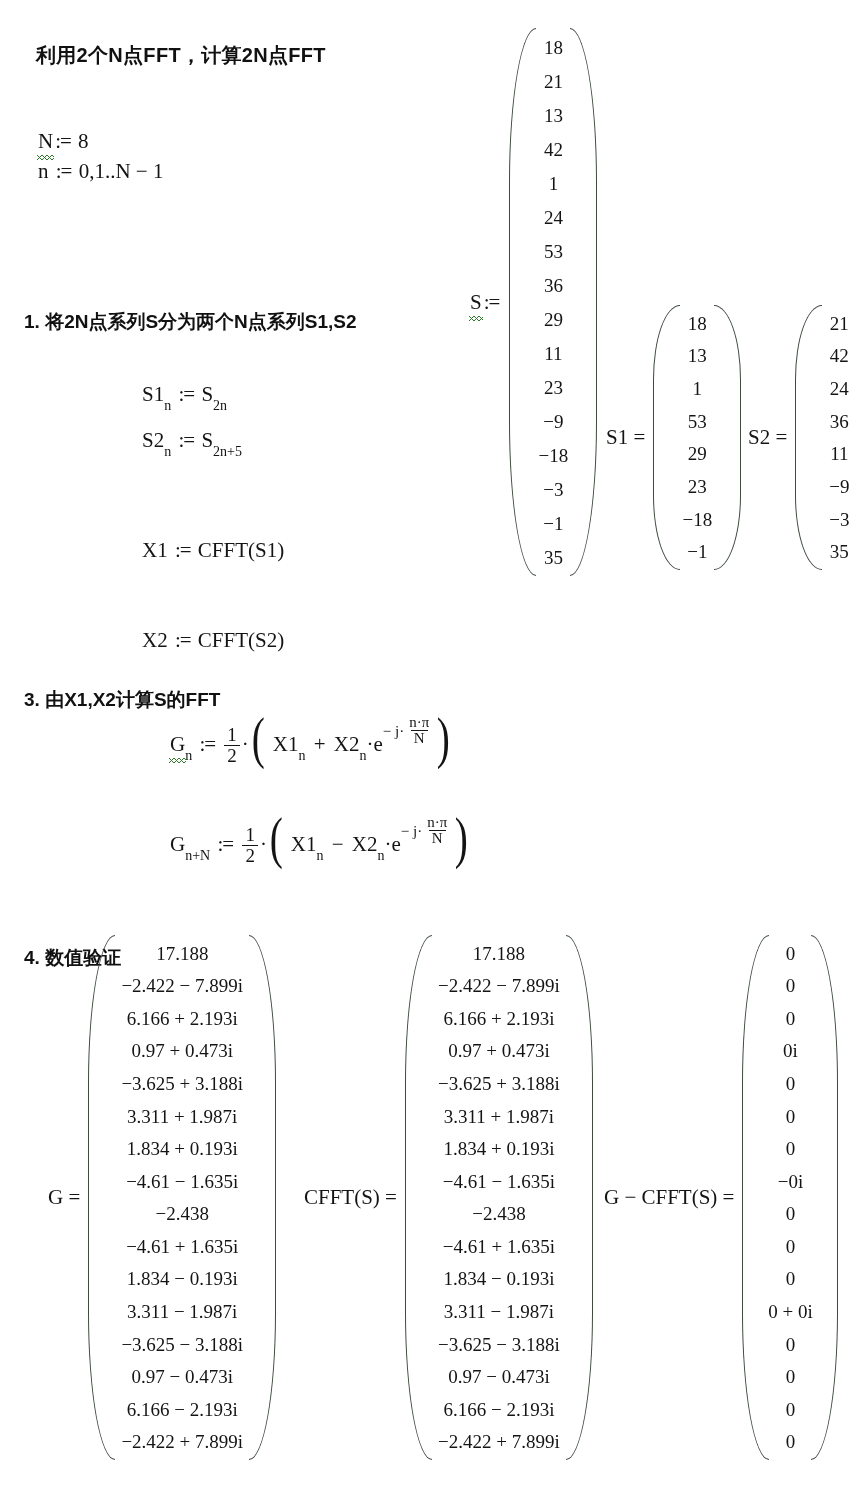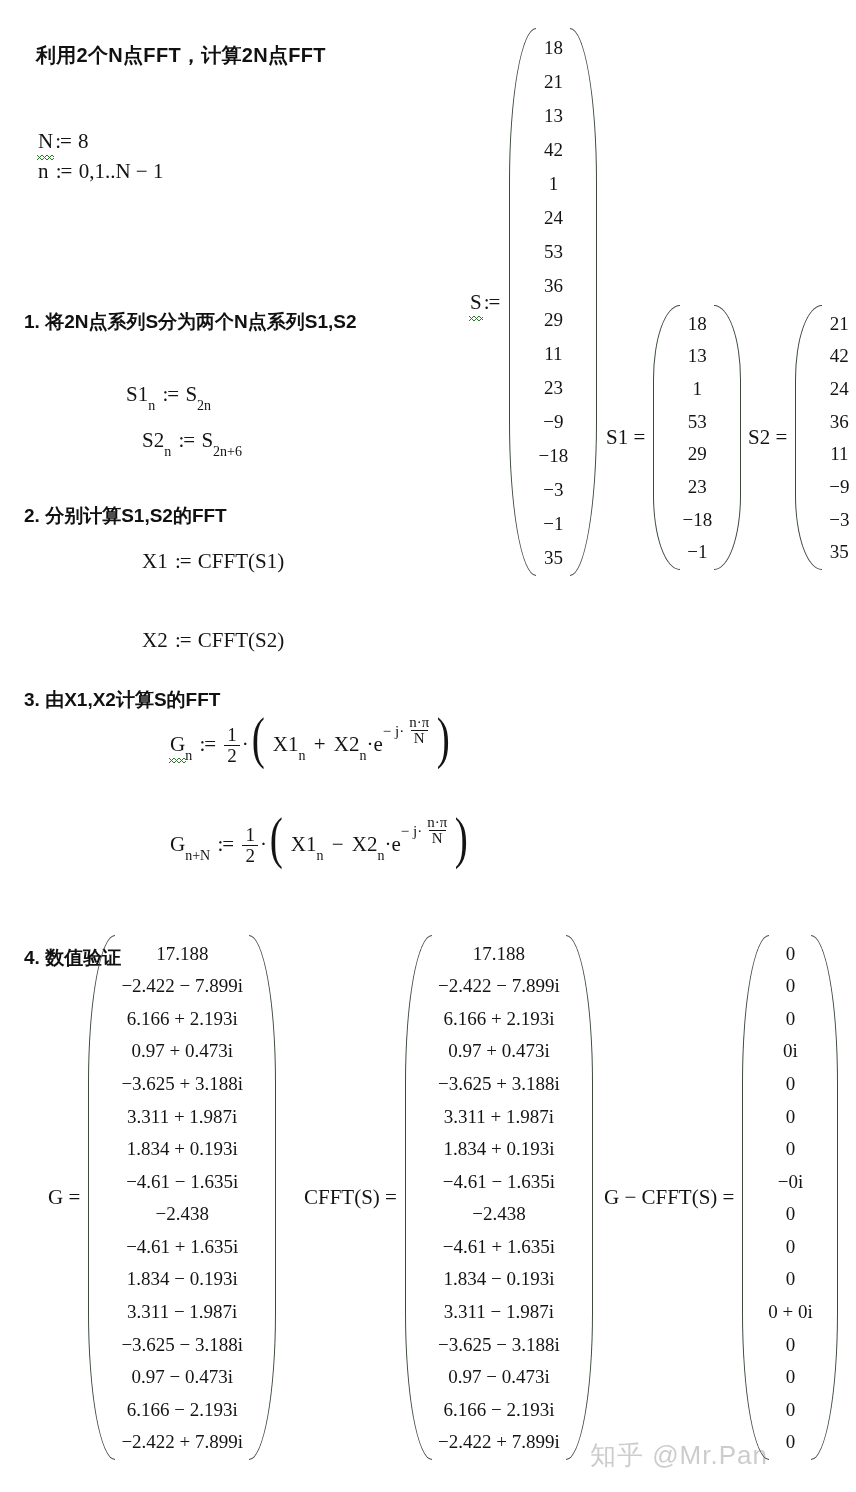--- a/index.html
+++ b/index.html
@@ -218,30 +218,30 @@
         </div>
       <div class="paren right"></div>
     </div>
   </div>
 
   <div class="abs section-head" style="left:24px; top:309px;">
     <span class="num">1.</span>
     <span>将2N点系列S分为两个N点系列S1,S2</span>
   </div>
 
-  <div class="abs math" style="left:126px; top:382px;">
+  <div class="abs math" style="left:142px; top:382px;">
     <span>S1</span><span class="sub">n</span>
     <span class="assign">:=</span>
     <span>S</span><span class="sub">2n</span>
   </div>
 
   <div class="abs math" style="left:142px; top:428px;">
     <span>S2</span><span class="sub">n</span>
     <span class="assign">:=</span>
-    <span>S</span><span class="sub">2n+6</span>
+    <span>S</span><span class="sub">2n+5</span>
   </div>
 
   <div class="abs vec" style="left:606px; top:305px; height:265px;">
     <span class="vec-label math">S1 =</span>
     <div class="bracket-wrap" style="height:265px;">
       <div class="paren left"></div>
       <div class="vec-col" id="vecS1" style="min-width:48px;">
           <div class="cell">18</div>
           <div class="cell">13</div>
           <div class="cell">1</div>
@@ -266,26 +266,22 @@
           <div class="cell">36</div>
           <div class="cell">11</div>
           <div class="cell">−9</div>
           <div class="cell">−3</div>
           <div class="cell">35</div>
         </div>
 
     </div>
   </div>
 
-  <div class="abs section-head" style="left:24px; top:503px;">
-    <span class="num">2.</span>
-    <span>分别计算S1,S2的FFT</span>
-  </div>
-
-  <div class="abs math" style="left:142px; top:549px;">
+
+  <div class="abs math" style="left:142px; top:538px;">
     <span>X1</span>
     <span class="assign">:=</span>
     <span>CFFT(S1)</span>
   </div>
   <div class="abs math" style="left:142px; top:628px;">
     <span>X2</span>
     <span class="assign">:=</span>
     <span>CFFT(S2)</span>
   </div>
 
@@ -404,15 +400,14 @@
           <div class="cell">0 + 0i</div>
           <div class="cell">0</div>
           <div class="cell">0</div>
           <div class="cell">0</div>
           <div class="cell">0</div>
         </div>
       <div class="paren right"></div>
     </div>
   </div>
 
-  <div class="abs watermark" style="left:590px; top:1438px;">知乎 @Mr.Pan</div>
 
 </div>
 
 </body></html>

